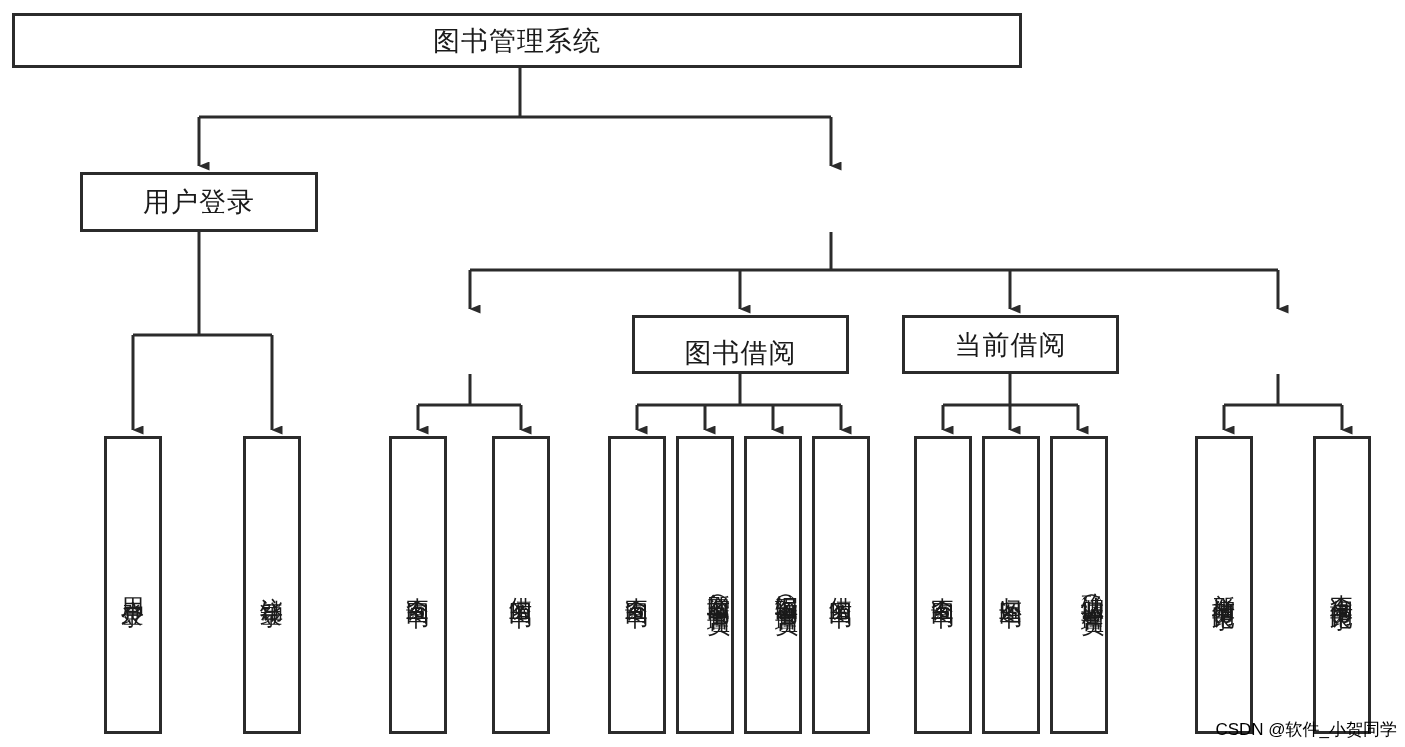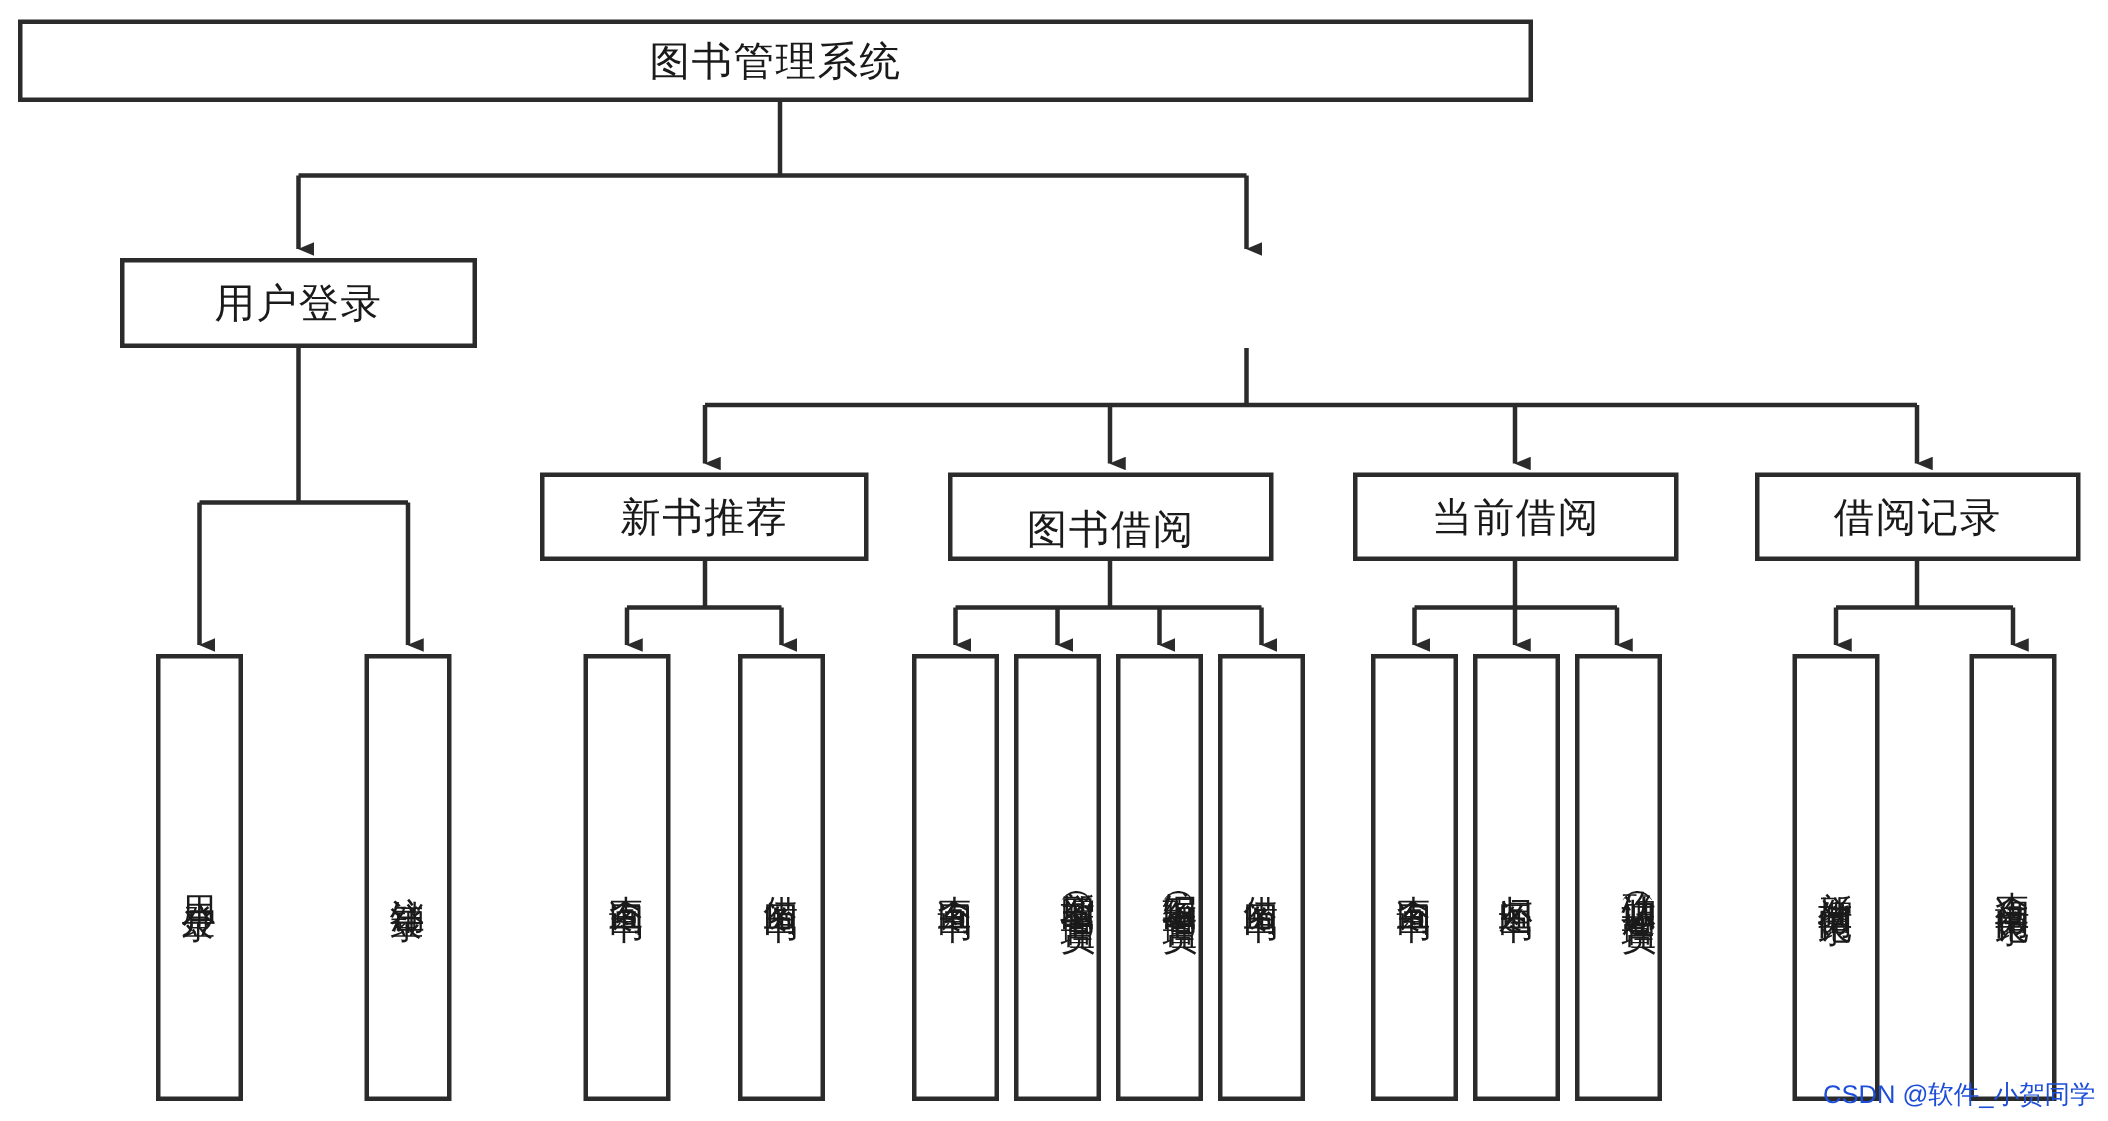--- a/index.html
+++ b/index.html
@@ -54,21 +54,21 @@
   }
   .node-label {
     display: block;
     white-space: nowrap;
   }
   .watermark {
     position: absolute;
     right: 8px;
     bottom: 6px;
     font-size: 17px;
-    color: #1d4ed8;
+    color: #000000;
     z-index: 3;
     white-space: nowrap;
   }
 </style>
 </head>
 <body>
 
 <div id="canvas">
 
   <svg id="wires" viewBox="0 0 1405 747">
@@ -124,35 +124,29 @@
 
   <div class="node h" style="left:12px; top:13px; width:1010px; height:55px;">
     <span class="node-label">图书管理系统</span>
   </div>
 
   <div class="node h" style="left:80px; top:172px; width:238px; height:60px;">
     <span class="node-label">用户登录</span>
   </div>
 
 
-  <div class="node h" style="left:360px; top:315px; width:219px; height:59px;">
-    <span class="node-label">新书推荐</span>
-  </div>
 
   <div class="node h" style="left:632px; top:315px; width:217px; height:59px;align-items:flex-end;">
     <span class="node-label">图书借阅</span>
   </div>
 
   <div class="node h" style="left:902px; top:315px; width:217px; height:59px;">
     <span class="node-label">当前借阅</span>
   </div>
 
-  <div class="node h" style="left:1170px; top:315px; width:217px; height:59px;">
-    <span class="node-label">借阅记录</span>
-  </div>
 
   <div class="node v mid" style="left:104px; top:436px; width:58px; height:298px;">
     <span class="node-label">用户登录</span>
   </div>
 
   <div class="node v mid" style="left:243px; top:436px; width:58px; height:298px;">
     <span class="node-label">注销登录</span>
   </div>
 
   <div class="node v mid" style="left:389px; top:436px; width:58px; height:298px;">

